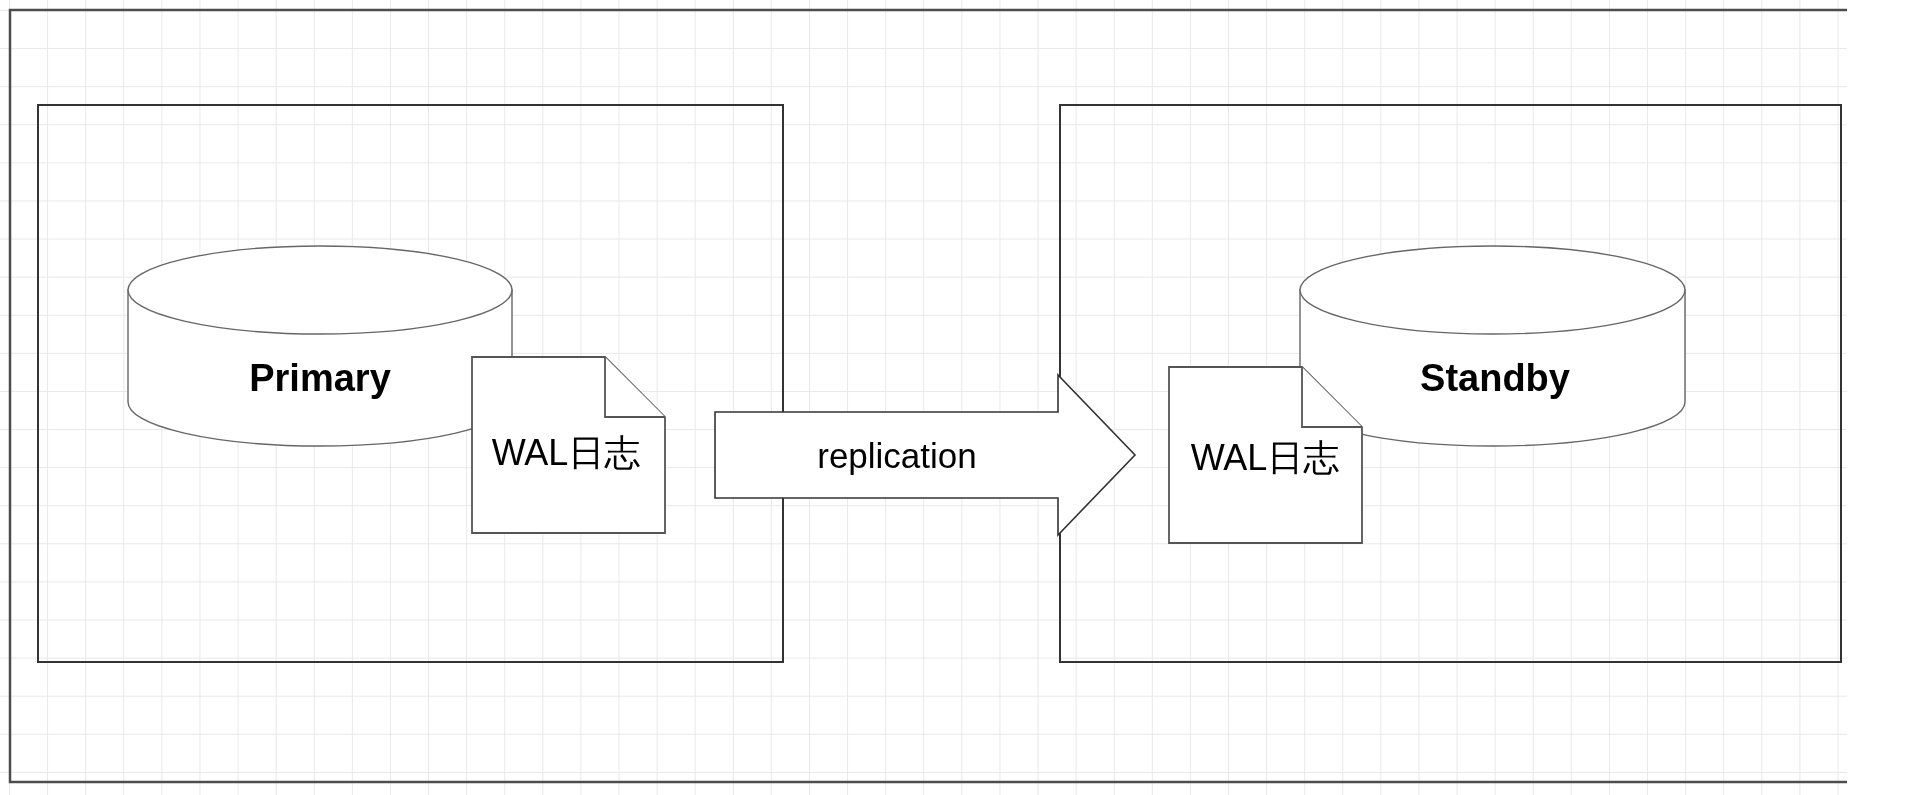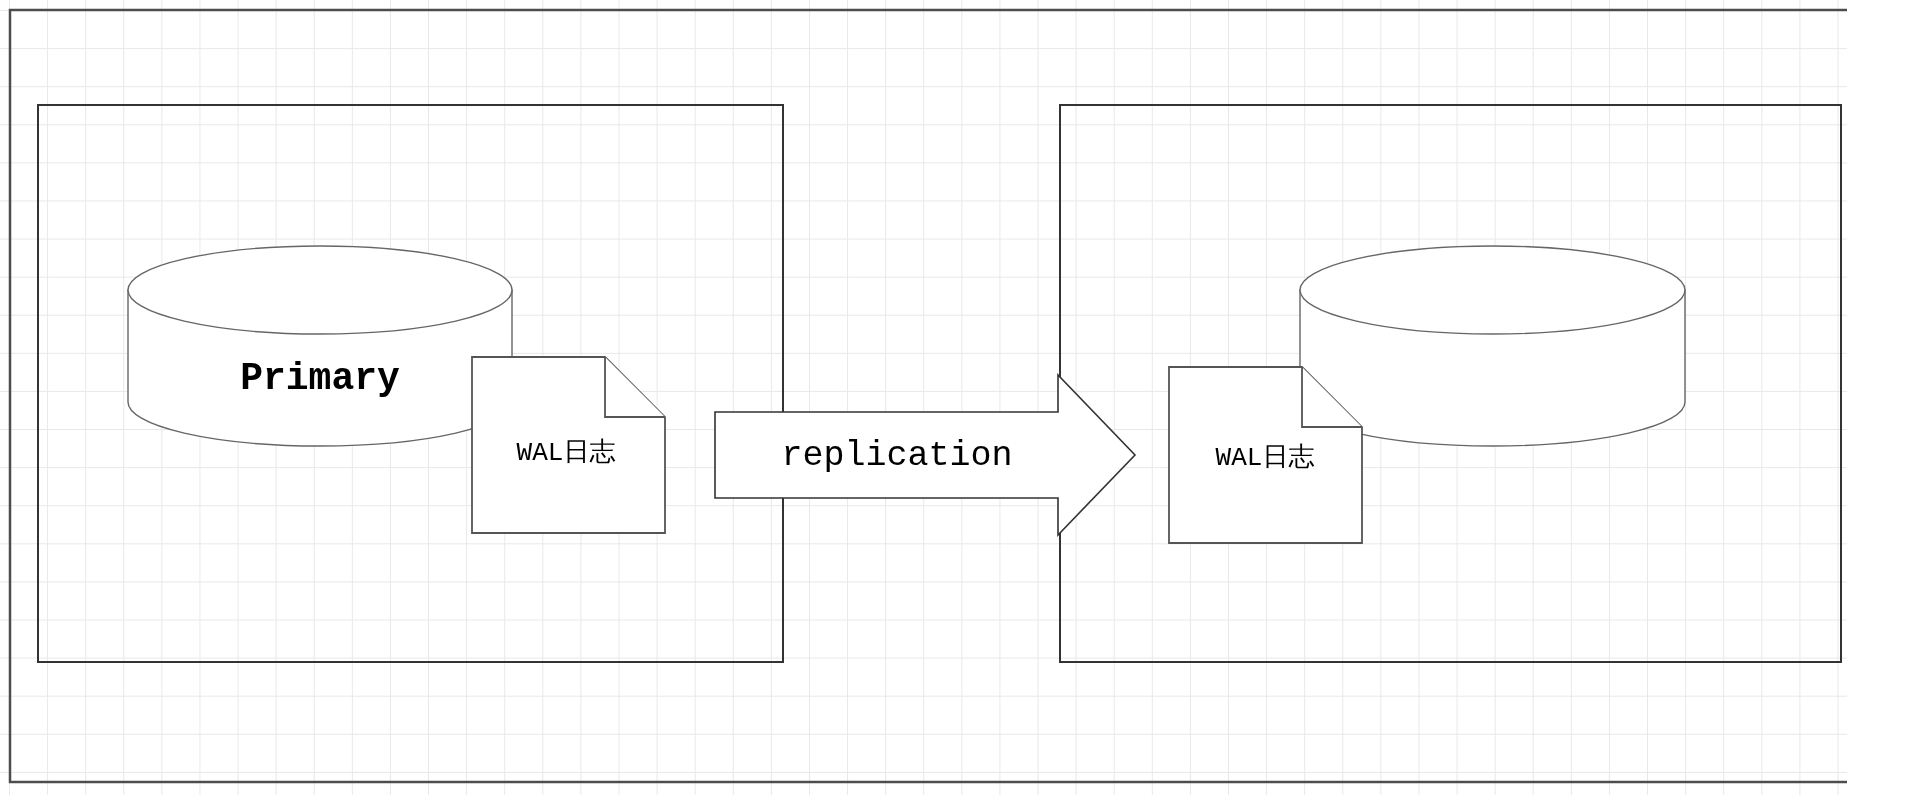--- a/index.html
+++ b/index.html
@@ -14,21 +14,20 @@
     position: relative;
     width: 1847px;
     height: 795px;
     background-color: #ffffff;
     background-image:
       linear-gradient(to right, #e8e8e8 1px, transparent 1px),
       linear-gradient(to bottom, #e8e8e8 1px, transparent 1px);
     background-size: 38.1px 38.1px;
     background-position: 9px 10px;
     overflow: hidden;
-    font-family: Liberation Mono, monospace;
   }
   #diagram-svg {
     position: absolute;
     left: 0;
     top: 0;
     width: 1906px;
     height: 795px;
   }
   .shape-thin {
     fill: #ffffff;
@@ -52,21 +51,21 @@
     line-height: 1.1;
     transform: translate(-50%, -50%);
     text-align: center;
   }
   .lbl-db {
     font-size: 38px;
     font-weight: bold;
     letter-spacing: 0px;
   }
   .lbl-doc {
-    font-size: 26px;
+    font-size: 36px;
     font-weight: normal;
   }
   .lbl-arrow {
     font-size: 35px;
     font-weight: normal;
   }
 </style>
 </head>
 <body>
 
@@ -112,14 +111,15 @@
   </svg>
 
   <div class="lbl lbl-db" style="left:320px; top:379px;">Primary</div>
 
   <div class="lbl lbl-doc" style="left:566px; top:453px;">WAL日志</div>
 
   <div class="lbl lbl-arrow" style="left:897px; top:456px;">replication</div>
 
   <div class="lbl lbl-doc" style="left:1265px; top:458px;">WAL日志</div>
 
+  <div class="lbl lbl-db" style="left:1495px; top:379px;">Standby</div>
 
 </div>
 
 </body></html>

